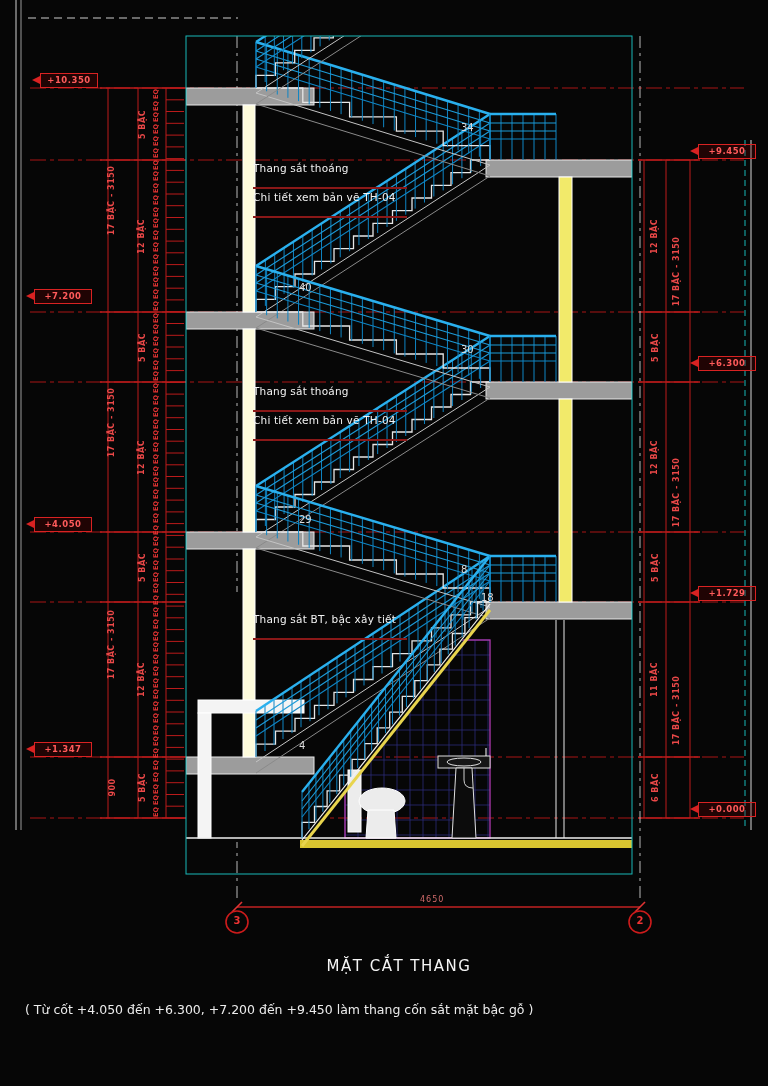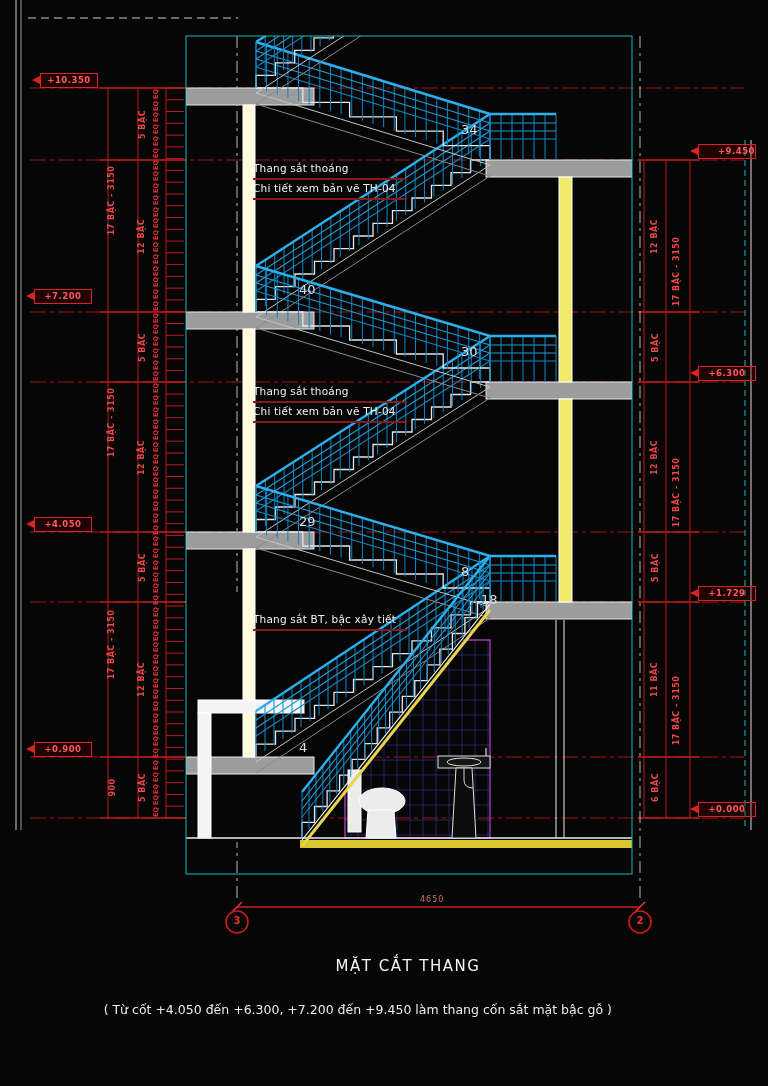--- a/index.html
+++ b/index.html
@@ -14,29 +14,29 @@
            border-top:4px solid transparent;border-bottom:4px solid transparent;
            border-right:8px solid #d92222;}
   
   .vdim{position:absolute;display:flex;align-items:center;justify-content:center;width:14px;}
   .vdim span{transform:rotate(-90deg);white-space:nowrap;font-size:8px;color:#ea4848;
            font-weight:bold;letter-spacing:.5px;}
   .eq{position:absolute;color:#e23333;font-size:6.5px;font-weight:bold;
            transform:rotate(-90deg);}
   
   .ann{position:absolute;color:#f2f2f2;font-size:10.5px;letter-spacing:.2px;}
-  .ann div{border-bottom:2px solid #8a1818;padding:0 4px 4px 0;display:inline-block;
+  .ann div{border-bottom:2px solid #8a1818;padding:0 4px 13px 0;display:inline-block;
            min-width:150px;}
-  .stepnum{position:absolute;color:#dcdcdc;font-size:13px;text-align:right;}
+  .stepnum{position:absolute;color:#dcdcdc;font-size:10px;text-align:right;}
   .bubble-txt{position:absolute;width:22px;text-align:center;color:#ee3333;
            font-size:10px;font-weight:bold;}
   .dimtxt{position:absolute;color:#cf6a6a;font-size:8px;letter-spacing:1px;text-align:right;}
   .title{position:absolute;color:#f5f5f5;font-size:15px;letter-spacing:1.5px;
            text-align:center;}
-  .note{position:absolute;color:#ececec;font-size:12.5px;text-align:right;width:612px;}
+  .note{position:absolute;color:#ececec;font-size:12.5px;text-align:left;width:612px;margin-left:25px;}
 </style>
 </head>
 <body>
 
 <svg width="768" height="1086" viewBox="0 0 768 1086">
   <defs>
     <clipPath id="clipD">
         <rect x="186" y="36" width="446" height="838"></rect>
       </clipPath>
   </defs>
@@ -547,24 +547,24 @@
         </g>
       </g>
   </g>
 
   <rect x="186" y="36" width="446" height="838" fill="none" stroke="#19b8b8" stroke-width="1"></rect>
 </svg>
 
 <div class="lvl-tag" style="left:24px;top:73px;margin-left:16px;"><span class="tri"></span><span>+10.350</span></div>
 <div class="lvl-tag" style="left:34px;top:289px;"><span class="tri"></span><span>+7.200</span></div>
 <div class="lvl-tag" style="left:34px;top:517px;"><span class="tri"></span><span>+4.050</span></div>
-<div class="lvl-tag" style="left:34px;top:742px;"><span class="tri"></span><span>+0.900</span></div>
-
-<div class="lvl-tag" style="left:698px;top:144px;text-align:right;"><span class="tri"></span><span>+9.450</span></div>
-<div class="lvl-tag" style="left:698px;top:366px;"><span class="tri"></span><span>+6.300</span></div>
+<div class="lvl-tag" style="left:34px;top:742px;"><span class="tri"></span><span>+1.347</span></div>
+
+<div class="lvl-tag" style="left:698px;top:144px;"><span class="tri"></span><span>+9.450</span></div>
+<div class="lvl-tag" style="left:698px;top:356px;"><span class="tri"></span><span>+6.300</span></div>
 <div class="lvl-tag" style="left:698px;top:586px;"><span class="tri"></span><span>+1.729</span></div>
 <div class="lvl-tag" style="left:698px;top:802px;"><span class="tri"></span><span>+0.000</span></div>
 
 <div class="vdim" style="left:105px;top:88px;height:224px;">
     <span>17 BẬC - 3150</span>
   </div>
 <div class="vdim" style="left:135px;top:88px;height:72px;">
     <span>5 BẬC</span>
   </div>
 <div class="vdim" style="left:135px;top:160px;height:152px;">
@@ -632,21 +632,21 @@
   <div style="margin-top:2px;">Chi tiết xem bản vẽ TH-04</div>
 </div>
 <div class="ann" style="left:253px;top:613px;">
   <div>Thang sắt BT, bậc xây tiết</div>
 </div>
 
 <div class="dimtxt" style="left:420px;top:895px;">4650</div>
 <div class="bubble-txt" style="left:226px;top:915px;">3</div>
 <div class="bubble-txt" style="left:629px;top:915px;">2</div>
 
-<div class="title" style="left:268px;top:957px;width:280px;">MẶT CẮT THANG</div>
+<div class="title" style="left:259px;top:957px;width:280px;">MẶT CẮT THANG</div>
 <div class="note" style="left:0;top:1002px;">( Từ cốt +4.050 đến +6.300,  +7.200 đến +9.450 làm thang cốn sắt mặt bậc gỗ )</div>
 
 <span class="eq" style="left: 151px; top: 89.8871px;">EQ</span>
 <span class="eq" style="left: 151px; top: 101.661px;">EQ</span>
 <span class="eq" style="left: 151px; top: 113.435px;">EQ</span>
 <span class="eq" style="left: 151px; top: 125.21px;">EQ</span>
 <span class="eq" style="left: 151px; top: 136.984px;">EQ</span>
 <span class="eq" style="left: 151px; top: 148.758px;">EQ</span>
 <span class="eq" style="left: 151px; top: 160.532px;">EQ</span>
 <span class="eq" style="left: 151px; top: 172.306px;">EQ</span>

